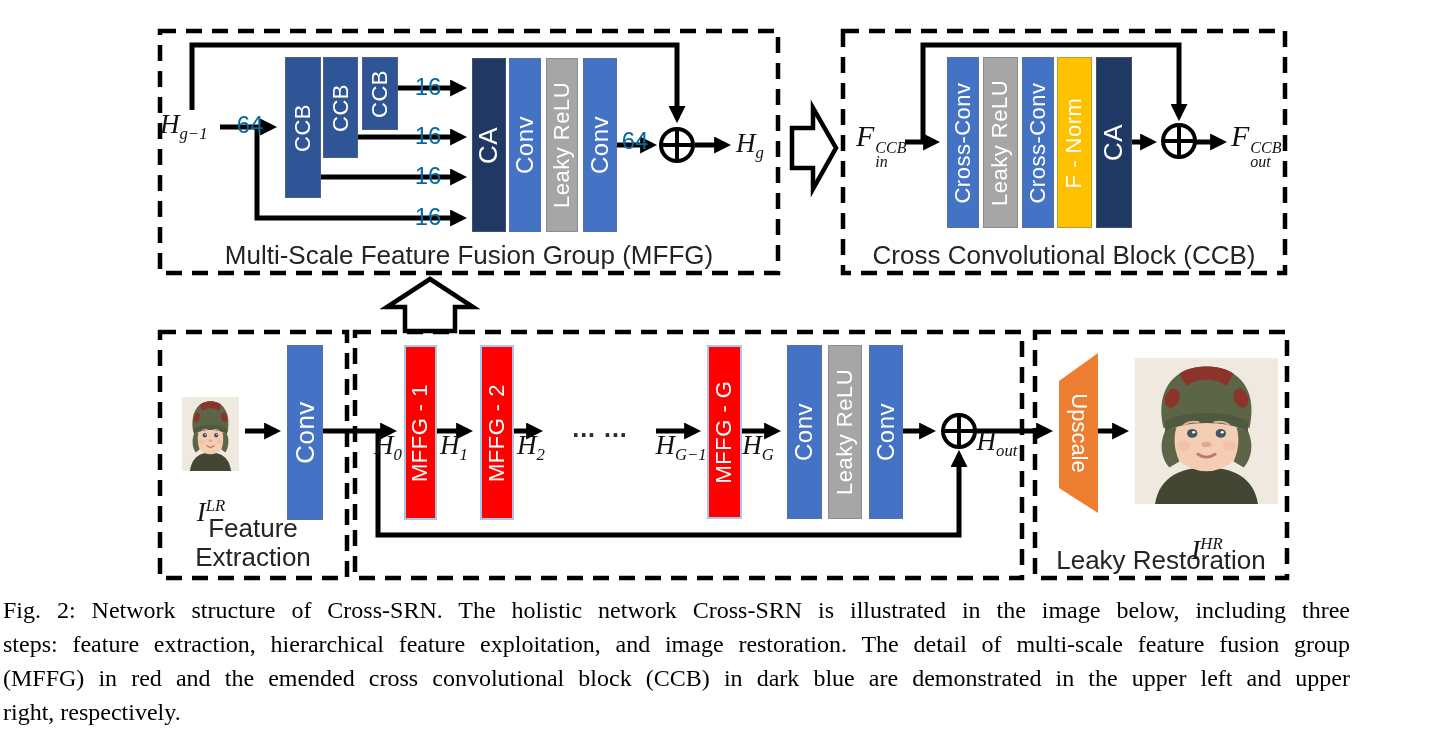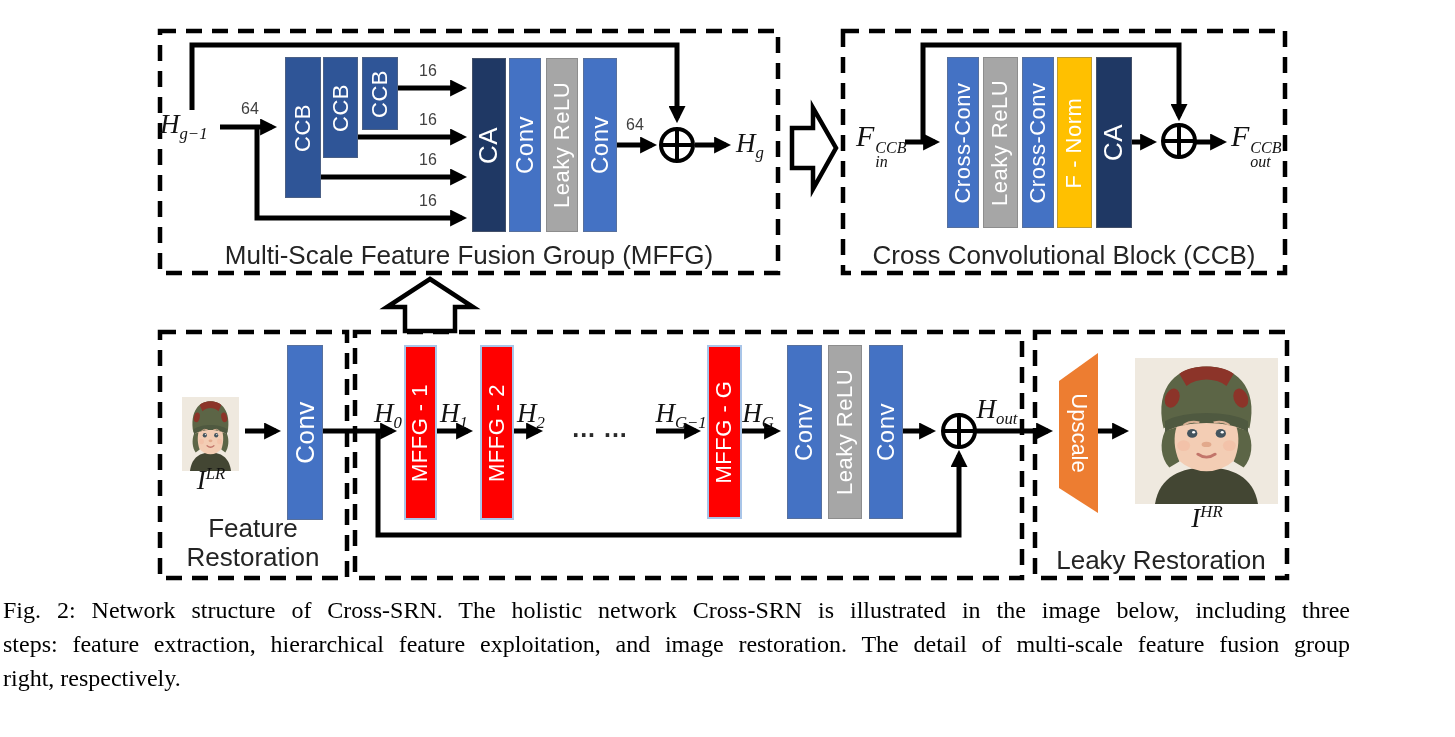--- a/index.html
+++ b/index.html
@@ -8,25 +8,25 @@
   .lay{position:absolute;left:0;top:0;}
   .blk{position:absolute;display:flex;align-items:center;justify-content:center;
        color:#fff;box-sizing:border-box;border:1px solid rgba(110,110,110,.45);}
   .blk .vt{transform:rotate(-90deg);white-space:nowrap;font-size:22px;letter-spacing:.5px;}
   .blk .vt90{transform:rotate(90deg);white-space:nowrap;font-size:22px;}
   .blk.red{border:2px solid #a9c5e8;} .f24{font-size:24px!important;} .f26{font-size:26px!important;}
   .mlab{position:absolute;font-family:"Liberation Serif",serif;font-style:italic;
         font-size:27px;color:#121212;line-height:1;white-space:nowrap;}
   .mlab sub{font-size:62%;}
   .mlab sup{font-size:62%;font-style:italic;}
-  .ctr{transform:translateX(-50%);}
+  .ctr{transform:translateX(-50%);margin-top:32px;}
   .fss{display:inline-flex;flex-direction:column;font-size:16px;line-height:14px;
        vertical-align:-7px;margin-left:1px;}
   .fb{font-size:30px;}
-  .num{position:absolute;font-size:16px;color:#404040;line-height:1;transform:translateX(-50%);}
+  .num{position:absolute;font-size:24px;color:#0369a1;line-height:1;transform:translateX(-50%);margin-top:12px;}
   .sect{position:absolute;font-size:26px;color:#242424;line-height:1;
         transform:translateX(-50%);white-space:nowrap;}
   .dots{position:absolute;font-size:25px;font-weight:bold;color:#2a2a2a;line-height:1;
         letter-spacing:1px;transform:translateX(-50%);}
   .caption{position:absolute;left:0;top:593px;width:1353px;box-sizing:border-box;
            padding:0 3px;font-family:"Liberation Serif",serif;font-size:24px;color:#000;}
   .caption .cl{text-align:justify;text-align-last:justify;line-height:34px;white-space:normal;}
   .caption .cl.last{text-align-last:left;}
 </style>
 </head>
@@ -209,22 +209,23 @@
   <span class="mlab ctr" style="left:681px;top:400px"><i>H</i><sub>G−1</sub></span>
   <span class="mlab ctr" style="left:758px;top:400px"><i>H</i><sub>G</sub></span>
   <span class="mlab ctr" style="left:997px;top:396px"><i>H</i><sub>out</sub></span>
 
   <span class="mlab ctr" style="left:211px;top:466px"><i>I</i><sup>LR</sup></span>
   <span class="mlab ctr" style="left:1207px;top:504px"><i>I</i><sup>HR</sup></span>
 
   <span class="sect" style="left:469px;top:242px">Multi-Scale Feature Fusion Group (MFFG)</span>
   <span class="sect" style="left:1064px;top:242px">Cross Convolutional Block (CCB)</span>
   <span class="sect" style="left:253px;top:515px">Feature</span>
-  <span class="sect" style="left:253px;top:544px">Restoration</span>
+  <span class="sect" style="left:253px;top:544px">Extraction</span>
   <span class="sect" style="left:1161px;top:547px">Leaky Restoration</span>
 
   <div class="caption">
     <div class="cl">Fig. 2: Network structure of Cross-SRN. The holistic network Cross-SRN is illustrated in the image below, including three</div>
     <div class="cl">steps: feature extraction, hierarchical feature exploitation, and image restoration. The detail of multi-scale feature fusion group</div>
+    <div class="cl">(MFFG) in red and the emended cross convolutional block (CCB) in dark blue are demonstrated in the upper left and upper</div>
     <div class="cl last">right, respectively.</div>
   </div>
 
 </div>
 
 </body></html>

